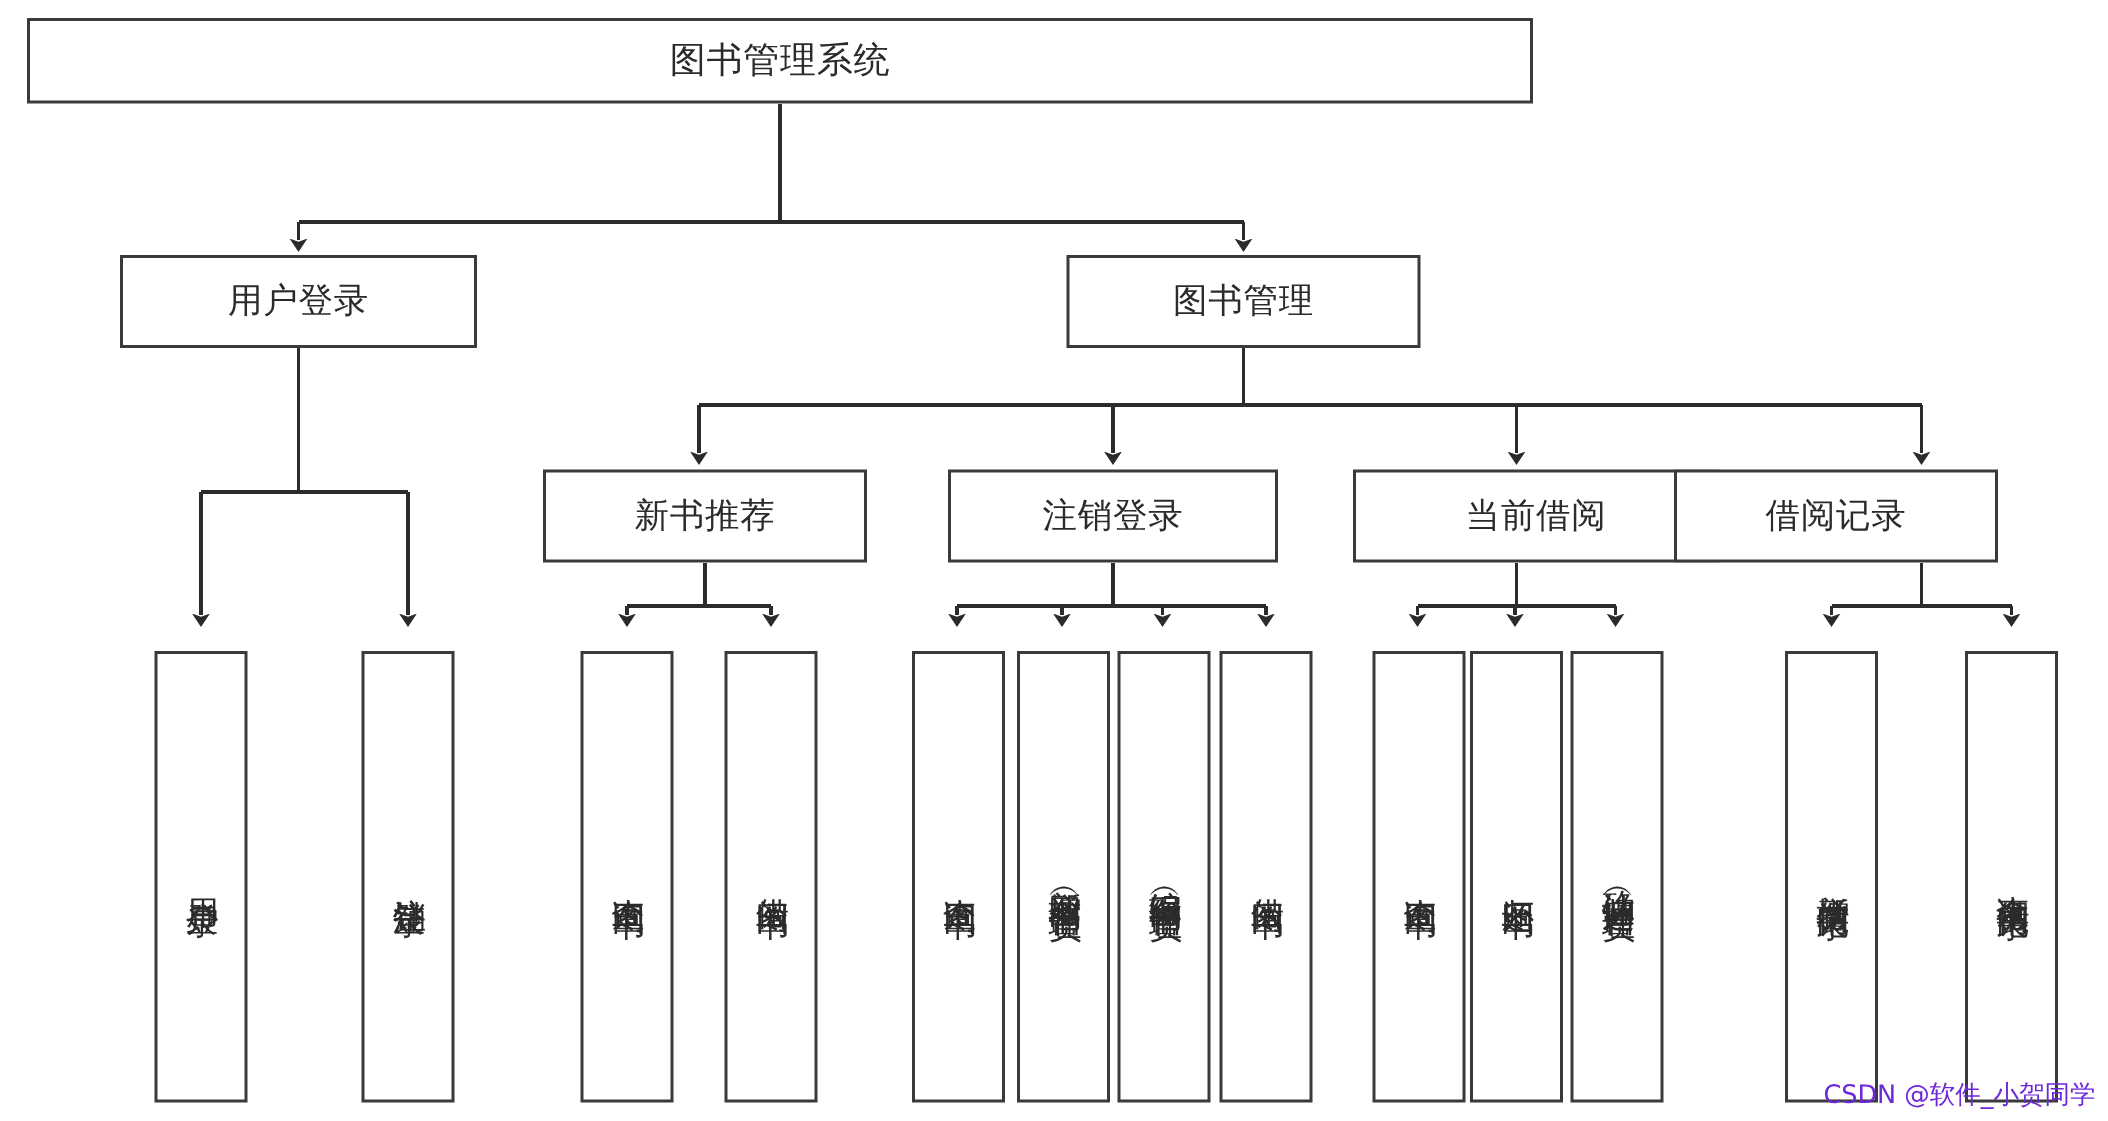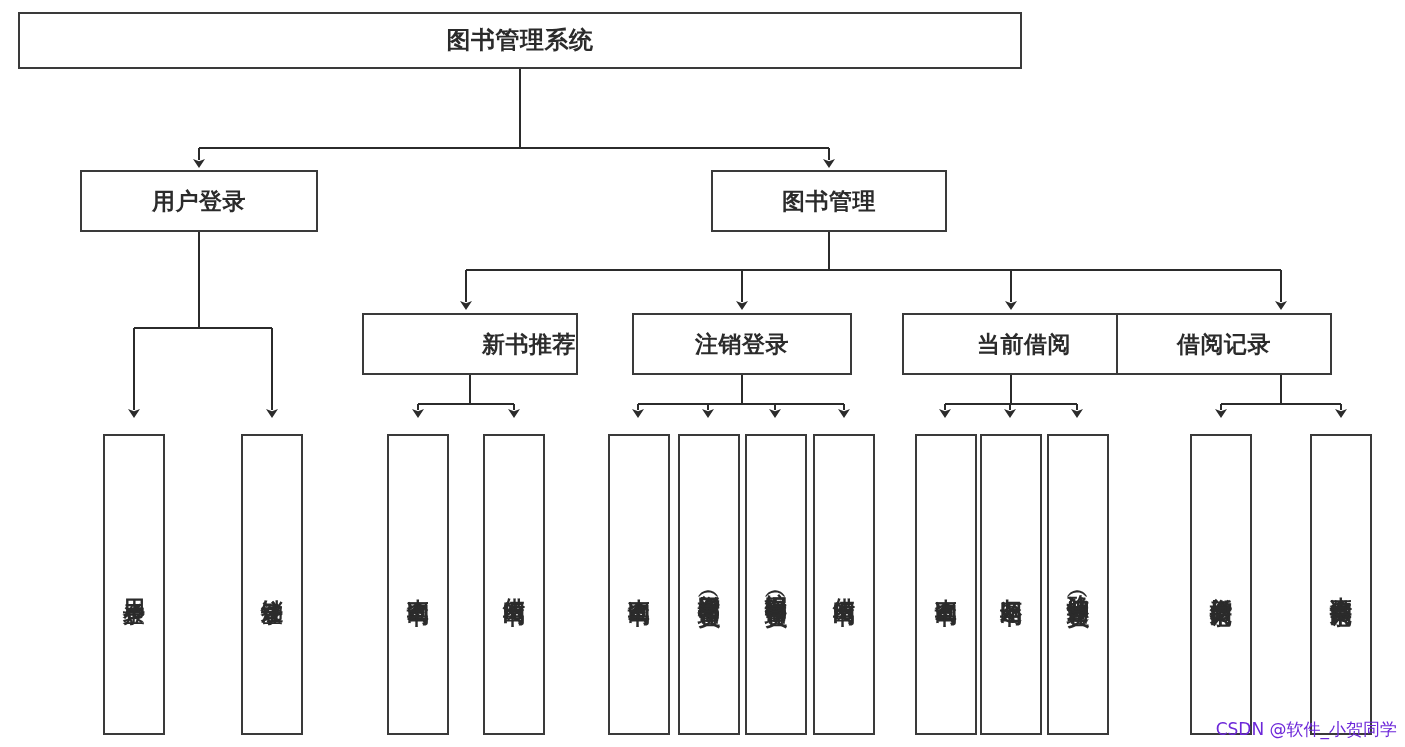--- a/index.html
+++ b/index.html
@@ -35,21 +35,20 @@
     align-items: center;
     justify-content: center;
     color: #2b2b2b;
     z-index: 2;
   }
   .node .label {
     display: block;
     text-align: center;
     line-height: 1.08;
     letter-spacing: 0.5px;
-    font-weight: bold;
   }
   
   .node.h .label {
     font-size: 23px;
     white-space: nowrap;
   }
   .node.root .label {
     font-size: 24px;
   }
   
@@ -182,21 +181,21 @@
     <span class="label">图书管理系统</span>
   </div>
 
   <div class="node h" style="left:80px; top:170px; width:238px; height:62px;">
     <span class="label">用户登录</span>
   </div>
   <div class="node h" style="left:711px; top:170px; width:236px; height:62px;">
     <span class="label">图书管理</span>
   </div>
 
-  <div class="node h" style="left:362px; top:313px; width:216px; height:62px;justify-content:flex-end;">
+  <div class="node h" style="left:362px; top:313px; width:216px; height:62px;">
     <span class="label">新书推荐</span>
   </div>
   <div class="node h" style="left:632px; top:313px; width:220px; height:62px;">
     <span class="label">注销登录</span>
   </div>
   <div class="node h" style="left:902px; top:313px; width:244px; height:62px;">
     <span class="label">当前借阅</span>
   </div>
   <div class="node h" style="left:1116px; top:313px; width:216px; height:62px;">
     <span class="label">借阅记录</span>

